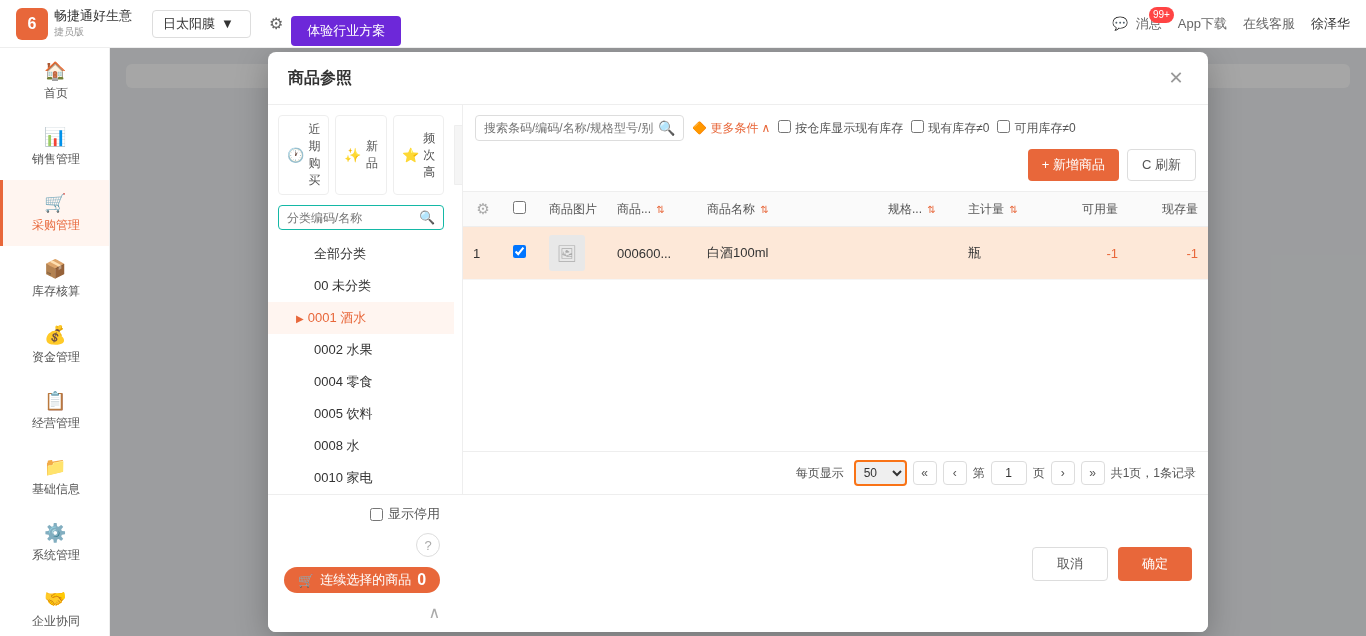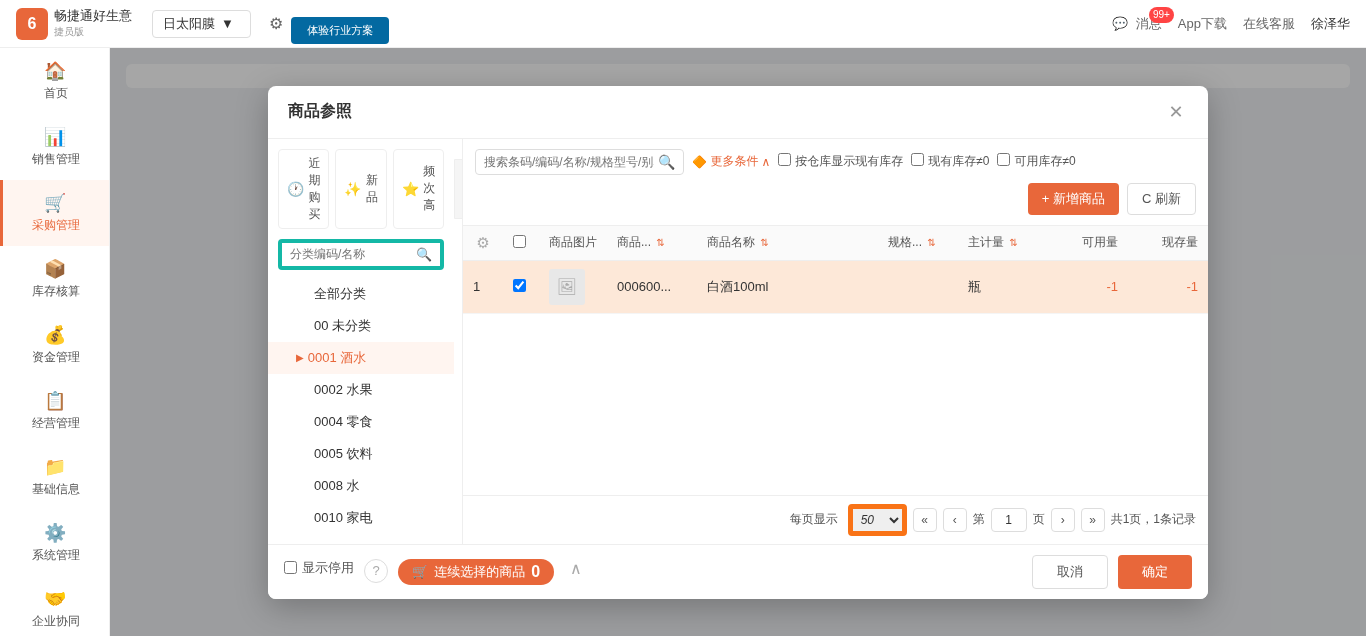--- a/index.html
+++ b/index.html
@@ -33,24 +33,24 @@
     .logo-sub { font-size: 10px; color: #999; }
     .nav-selector {
       display: flex; align-items: center;
       border: 1px solid #ddd; border-radius: 4px;
       padding: 4px 10px; cursor: pointer;
       font-size: 13px; color: #333;
       margin-right: 10px;
     }
     .nav-selector span { margin-right: 6px; }
     .btn-experience {
-      background: #0369a1; color: #fff;
+      background: #6d28d9; color: #fff;
       border: none; border-radius: 4px;
       padding: 6px 16px; cursor: pointer;
-      font-size: 11px; margin-left: 8px; margin-top: 14px;
+      font-size: 13px; margin-left: 8px; margin-top: 14px;
     }
     .topnav-right {
       margin-left: auto;
       display: flex; align-items: center; gap: 16px;
       font-size: 13px; color: #666;
     }
     .badge-wrap { position: relative; display: inline-flex; align-items: center; }
     .badge {
       position: absolute; top: -8px; right: -12px;
       background: #f44; color: #fff; font-size: 10px;
@@ -146,21 +146,21 @@
       border-radius: 0 4px 4px 0;
       cursor: pointer; display: flex; align-items: center; justify-content: center;
       color: #999; font-size: 12px;
       margin-right: -1px;
       align-self: flex-start; margin-top: 10px;
     }
 
     .category-search {
       display: flex; align-items: center;
       margin: 0 10px 8px;
-      border: 4px solid #14b8a6; border-radius: 4px;
+      border: 1px solid #14b8a6; border-radius: 4px;
       padding: 4px 8px; gap: 4px;
     }
     .category-search input {
       border: none; outline: none; font-size: 12px; width: 100%; color: #333;
       background: transparent;
     }
     .cat-search-icon { color: #aaa; font-size: 13px; cursor: pointer; }
 
     .cat-list { flex: 1; }
     .cat-item {
@@ -256,22 +256,22 @@
     .settings-icon { cursor: pointer; color: #aaa; font-size: 15px; }
 
     
     .pagination-bar {
       display: flex; align-items: center; justify-content: flex-end;
       padding: 8px 12px; border-top: 1px solid #eee;
       font-size: 12px; color: #555; gap: 6px;
     }
     .page-label { margin-right: 4px; }
     .page-select {
-      border: 5px solid #f97316; border-radius: 4px;
-      padding: 3px 4px; font-size: 12px; color: #333; font-style: italic;
+      border: 2px solid #f97316; border-radius: 4px;
+      padding: 3px 4px; font-size: 12px; color: #333;
     }
     .page-btn {
       width: 24px; height: 24px;
       border: 1px solid #ddd; border-radius: 4px;
       background: #fff; cursor: pointer;
       display: flex; align-items: center; justify-content: center;
       font-size: 12px; color: #555;
     }
     .page-btn:disabled { color: #ccc; cursor: not-allowed; }
     .page-input {
@@ -280,21 +280,21 @@
       text-align: center; font-size: 12px; color: #333;
     }
 
     
     .modal-footer {
       display: flex; align-items: center;
       padding: 10px 16px;
       border-top: 1px solid #eee;
       background: #fff;
     }
-    .footer-left { display: flex; align-items: flex-start; gap: 10px; }
+    .footer-left { display: flex; align-items: flex-end; gap: 10px; flex-direction: column; }
     .display-disabled {
       display: flex; align-items: center; gap: 5px;
       font-size: 13px; color: #555; cursor: pointer;
     }
     .help-icon {
       width: 24px; height: 24px;
       border: 1px solid #ddd; border-radius: 50%;
       display: flex; align-items: center; justify-content: center;
       color: #aaa; font-size: 13px; cursor: pointer;
     }

